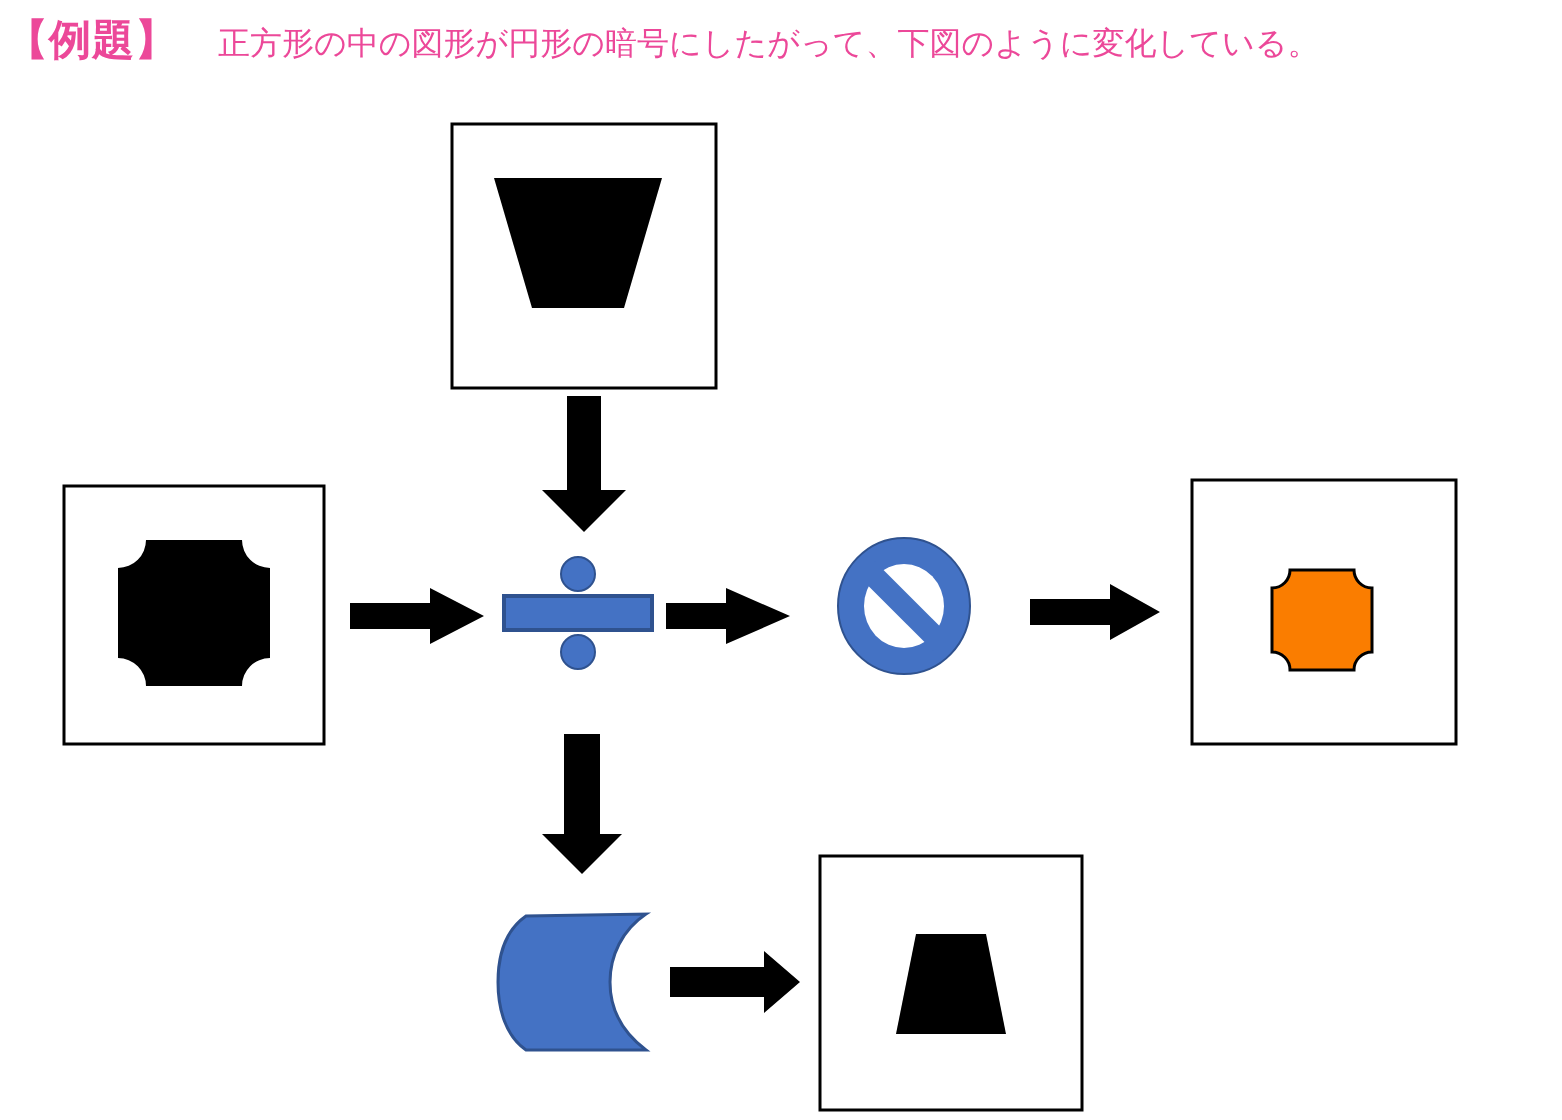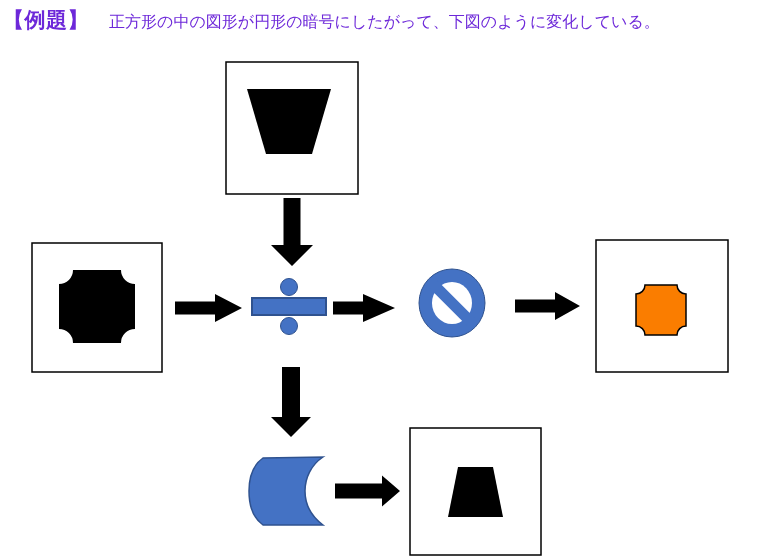--- a/index.html
+++ b/index.html
@@ -10,21 +10,21 @@
     position: relative;
     overflow: hidden;
   }
   .header {
     position: absolute;
     left: 3px; top: 6px;
     width: 775px;
     display: flex;
     align-items: baseline;
     white-space: nowrap;
-    color: #6d28d9;
+    color: #ec4899;
     text-align: right;
   }
   .header .label {
     font-size: 21px;
     font-weight: bold;
     letter-spacing: 0.5px;
   }
   .header .sentence {
     font-size: 16px;
     margin-left: 20px;

